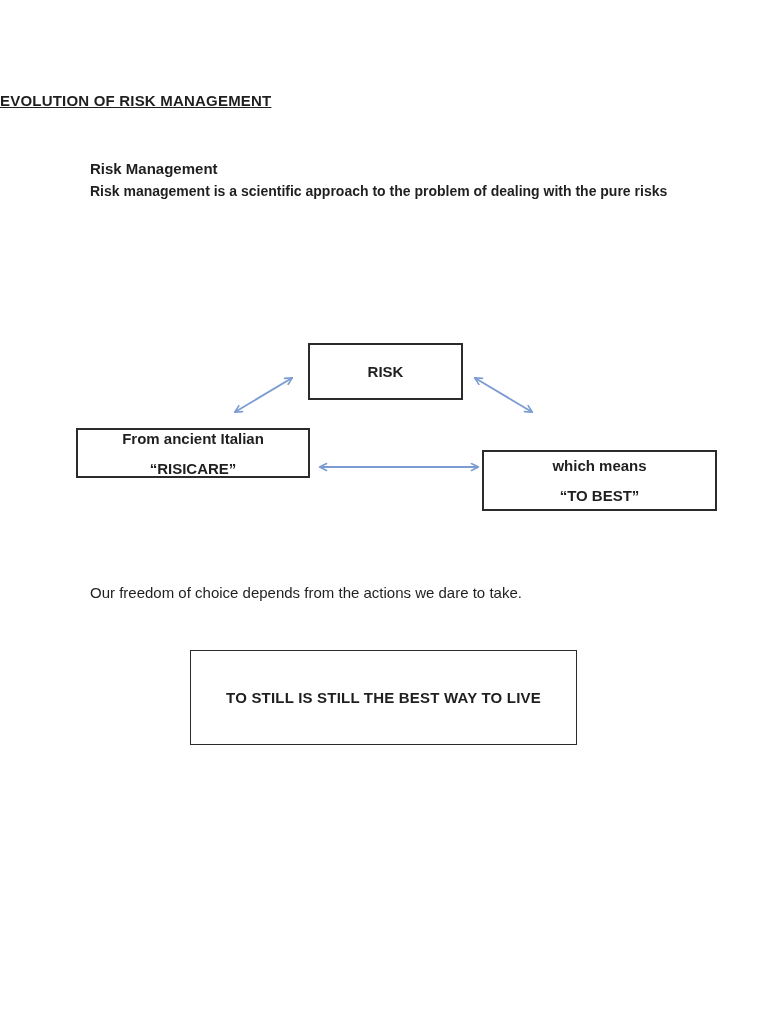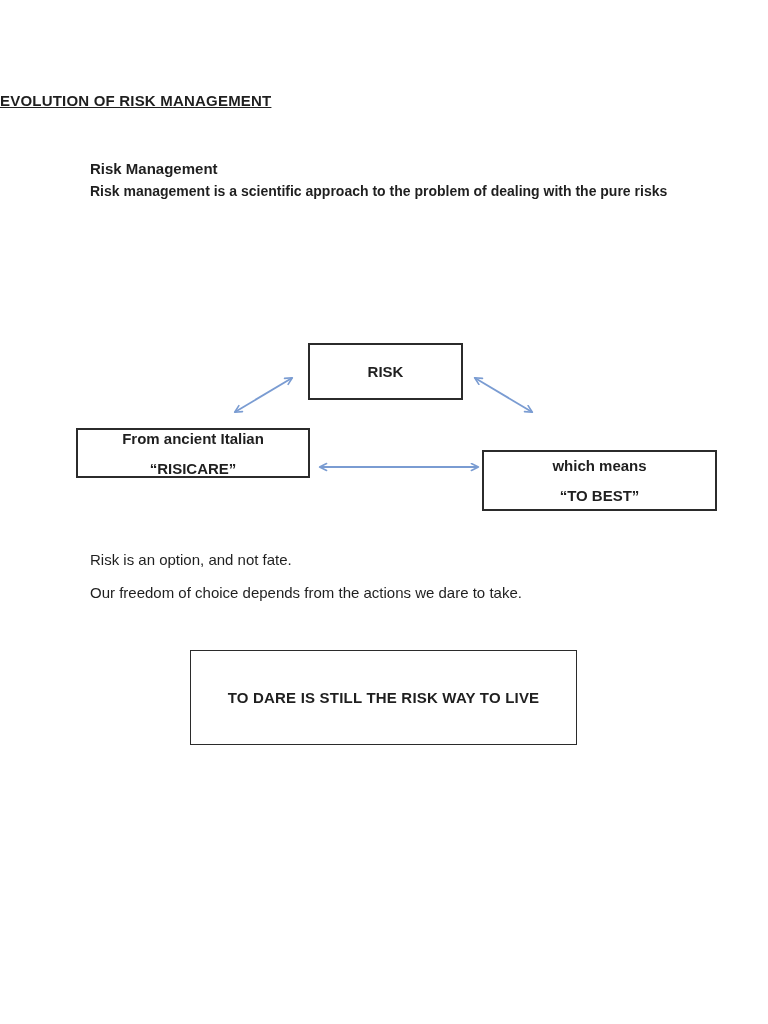--- a/index.html
+++ b/index.html
@@ -73,20 +73,19 @@
   <div class="abs box origin-box">
     <div>From ancient Italian</div>
     <div>“RISICARE”</div>
   </div>
 
   <div class="abs box meaning-box">
     <div>which means</div>
     <div>“TO BEST”</div>
   </div>
 
-  <div class="abs statement statement-1">Risk is an option, and not fate.</div>
   <div class="abs statement statement-2">Our freedom of choice depends from the actions we dare to take.</div>
 
   <div class="abs box callout-box">
-    <div>TO DARE IS STILL THE RISK WAY TO LIVE</div>
+    <div>TO STILL IS STILL THE BEST WAY TO LIVE</div>
   </div>
 
 </div>
 
 </body></html>

